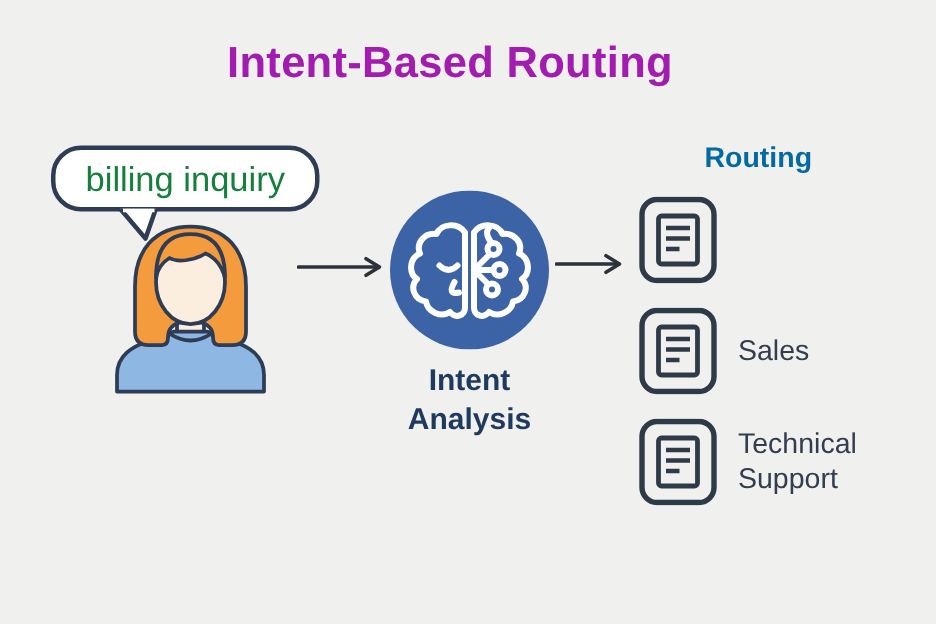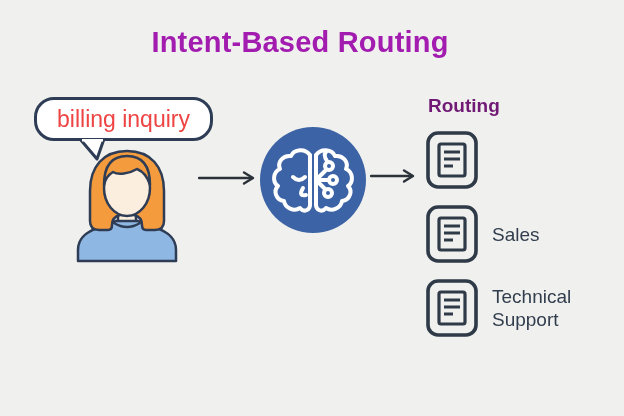--- a/index.html
+++ b/index.html
@@ -16,40 +16,40 @@
     text-align:center;font-size:29px;font-weight:700;color:#a21caf;
     letter-spacing:0.2px;
   }
 
   
   .bubble{
     position:absolute;left:34px;top:97px;width:179px;height:44px;
     box-sizing:border-box;background:#ffffff;border:3px solid #2e3d55;
     border-radius:20px;display:flex;align-items:center;justify-content:center;
   }
-  .bubble span{font-size:23px;color:#ef4444;}
+  .bubble span{font-size:23px;color:#15803d;}
   .bubble-tail{position:absolute;left:78px;top:139px;}
 
   
   .person{position:absolute;left:72px;top:147px;}
   .label{position:absolute;text-align:center;font-weight:700;color:#1e3a5f;}
   .customer-label{left:50px;top:266px;width:160px;font-size:20px;line-height:26px;}
   .intent-label{left:263px;top:241px;width:100px;font-size:20px;line-height:26px;}
 
   
   .arrow1{position:absolute;left:198px;top:170px;}
   .arrow2{position:absolute;left:370px;top:168px;}
 
   
   .brain{position:absolute;left:260px;top:127px;}
 
   
   .routing-heading{
-    position:absolute;left:428px;top:95px;width:155px;text-align:left;
-    font-size:19px;font-weight:700;color:#701a75;
+    position:absolute;left:428px;top:95px;width:155px;text-align:center;
+    font-size:19px;font-weight:700;color:#0369a1;
   }
   .routing-list{
     position:absolute;left:426px;top:131px;
     display:flex;flex-direction:column;gap:16px;
   }
   .routing-row{display:flex;align-items:center;gap:14px;}
   .routing-label{
     font-size:19px;color:#323e4e;line-height:23px;width:116px;
   }
 </style>
@@ -103,20 +103,21 @@
 
       <path d="M56,53 L68,53"></path>
       <circle cx="73" cy="53" r="4"></circle>
       <path d="M56,53 L66,43"></path>
       <circle cx="69" cy="39" r="4"></circle>
       <path d="M67,34 Q63,28 66,25"></path>
       <path d="M56,53 L65,62"></path>
       <circle cx="68" cy="66" r="4"></circle>
     </g>
   </svg>
+  <div class="label intent-label">Intent Analysis</div>
 
   <svg class="arrow2" width="46" height="16" viewBox="0 0 46 16">
     <g stroke="#2b323a" stroke-width="2.4" fill="none" stroke-linecap="round" stroke-linejoin="round">
       <path d="M1,8 H42"></path>
       <path d="M34,2.5 L43,8 L34,13.5"></path>
     </g>
   </svg>
 
   <div class="routing-heading">Routing</div>
 

